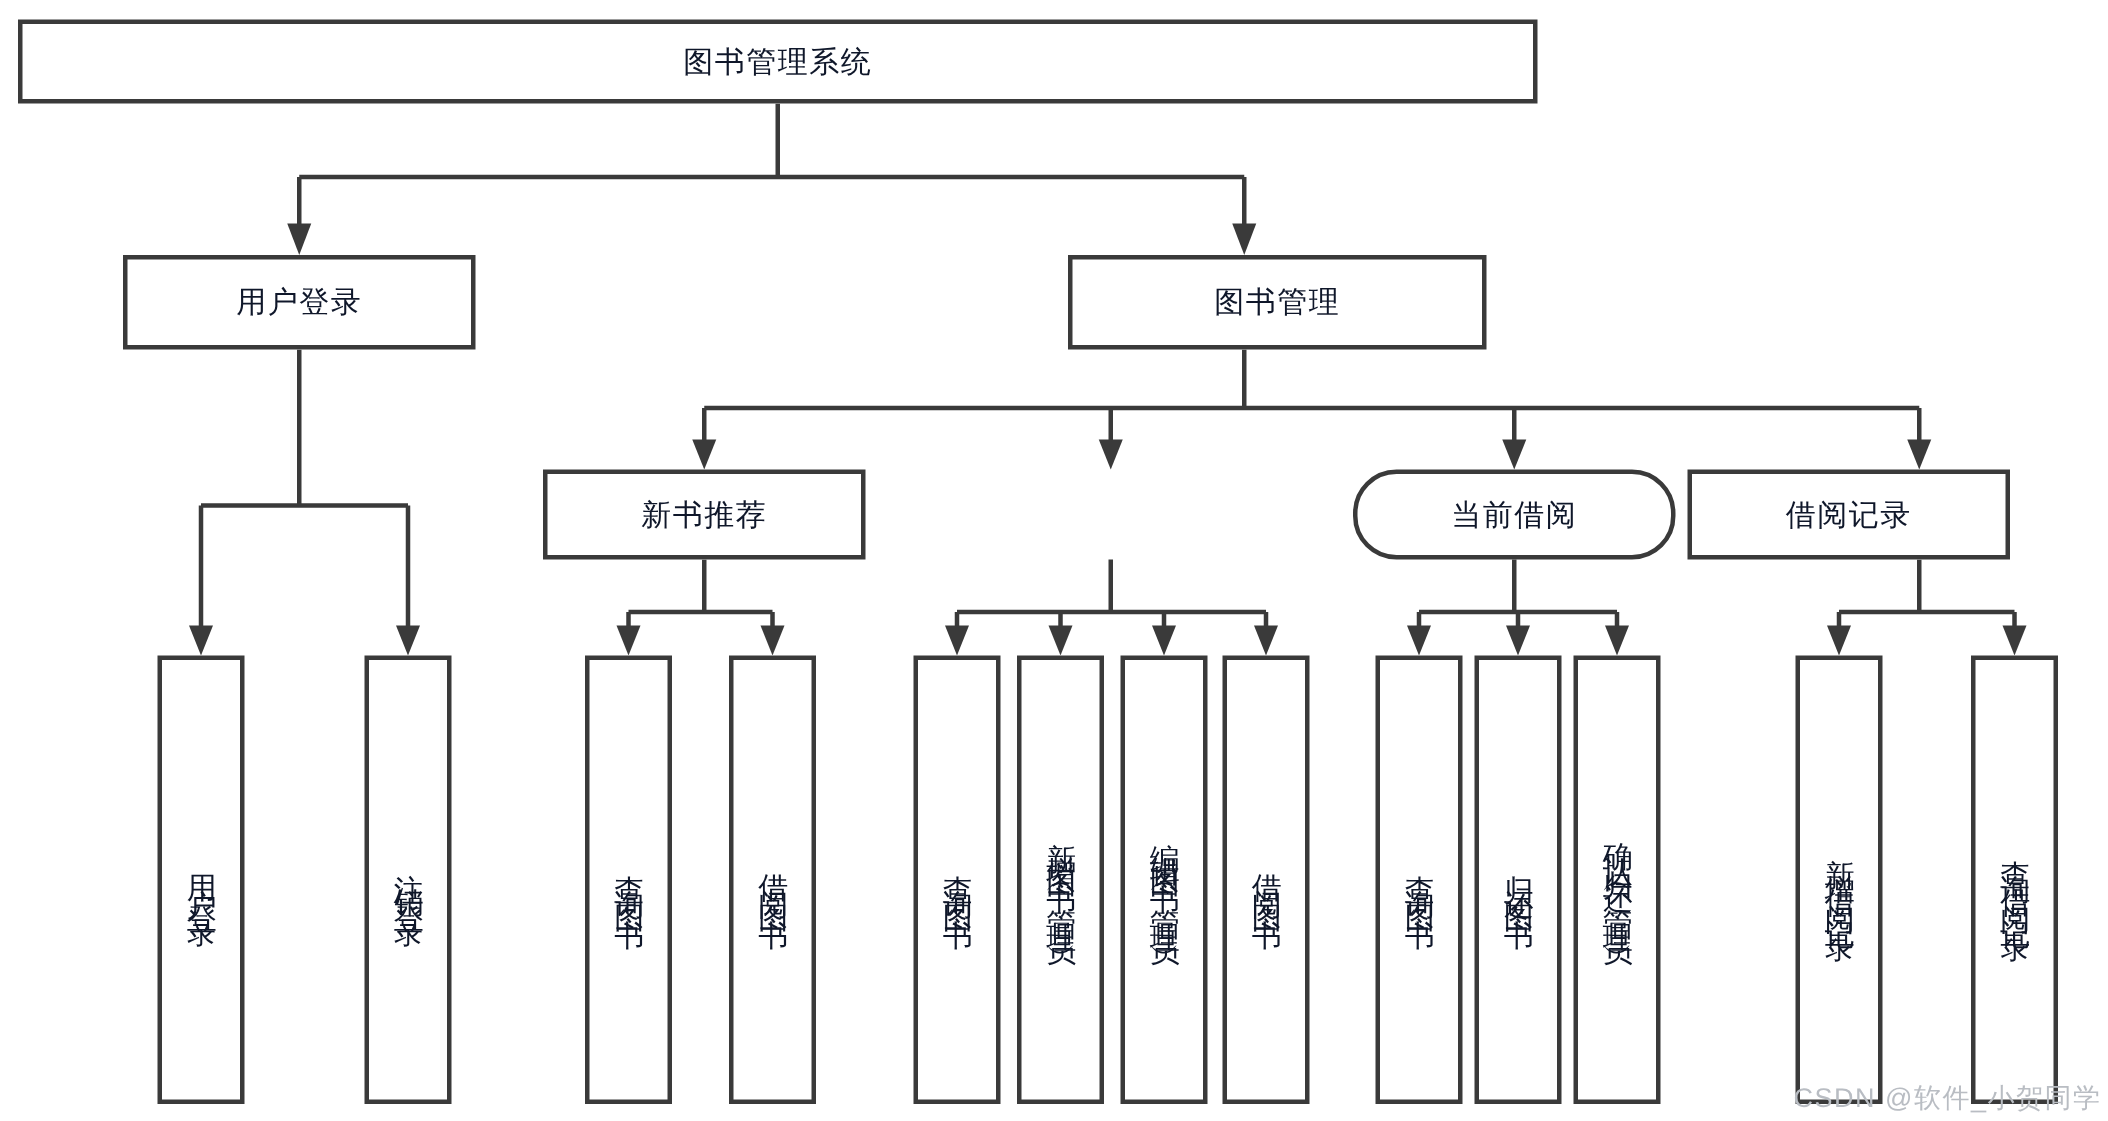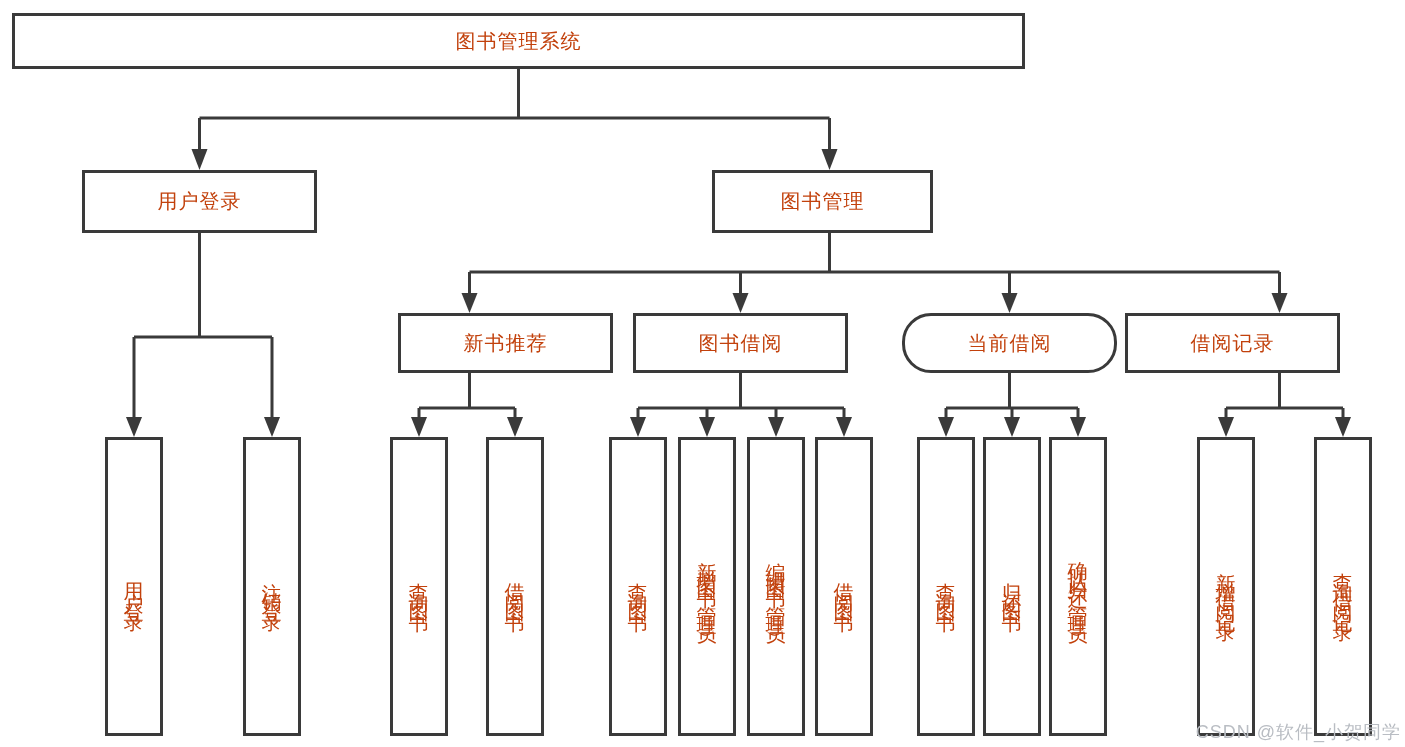--- a/index.html
+++ b/index.html
@@ -23,44 +23,44 @@
     z-index: 1;
   }
   .box {
     position: absolute;
     background: #ffffff;
     border: 3px solid #3a3a3a;
     box-sizing: border-box;
     display: flex;
     align-items: center;
     justify-content: center;
-    color: #c2410c;
+    color: #0f172a;
     z-index: 2;
   }
   .h-label {
     font-size: 20px;
     letter-spacing: 1px;
     white-space: nowrap;
   }
   .v-label {
     writing-mode: vertical-rl;
     text-orientation: mixed;
     font-size: 20px;
     line-height: 1;
     letter-spacing: 10px;
     white-space: nowrap;
   }
   
   .n-root  { left: 12px;   top: 13px;  width: 1013px; height: 56px; }
   
   .n-l2a   { left: 82px;   top: 170px; width: 235px;  height: 63px; }
-  .n-l2b   { left: 712px;  top: 170px; width: 221px;  height: 63px; }
+  .n-l2b   { left: 712px;  top: 170px; width: 279px;  height: 63px; }
   
   .n-l3    { top: 313px; width: 215px; height: 60px; }
-  .n-l3-0  { left: 362px; margin-left: 36px; }
+  .n-l3-0  { left: 362px; }
   .n-l3-1  { left: 633px; }
   .n-l3-2  { left: 902px; border-radius: 29px; }
   .n-l3-3  { left: 1125px; }
   
   .leaf    { top: 437px; width: 58px; height: 299px; }
   .n-a1 { left: 105px; }
   .n-a2 { left: 243px; }
   .n-b1 { left: 390px; }
   .n-b2 { left: 486px; }
   .n-c1 { left: 609px; }
@@ -127,23 +127,20 @@
   <div class="box n-l2a">
     <span class="h-label">用户登录</span>
   </div>
   <div class="box n-l2b">
     <span class="h-label">图书管理</span>
   </div>
 
   <div class="box n-l3 n-l3-0">
     <span class="h-label">新书推荐</span>
   </div>
-  <div class="box n-l3 n-l3-1">
-    <span class="h-label">图书借阅</span>
-  </div>
   <div class="box n-l3 n-l3-2">
     <span class="h-label">当前借阅</span>
   </div>
   <div class="box n-l3 n-l3-3">
     <span class="h-label">借阅记录</span>
   </div>
 
   <div class="box leaf n-a1">
     <span class="v-label">用户登录</span>
   </div>

